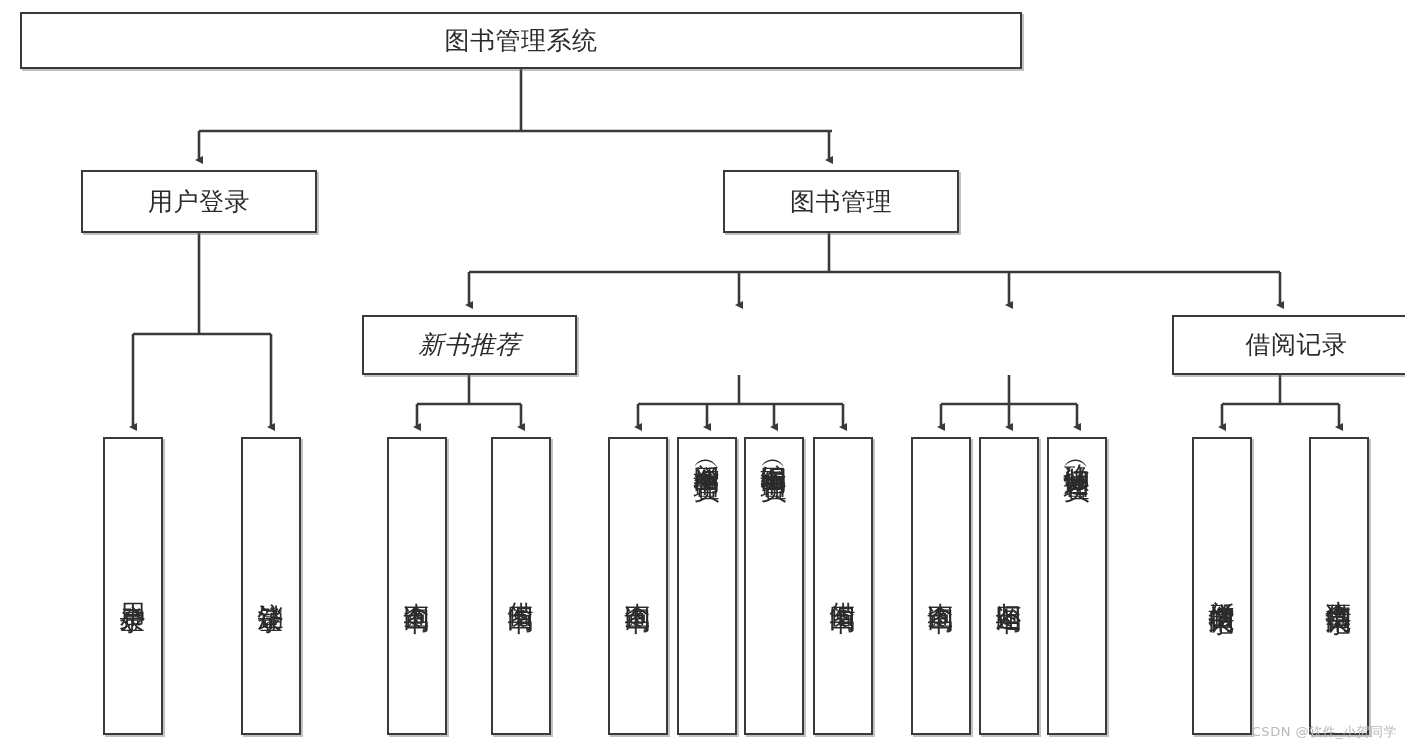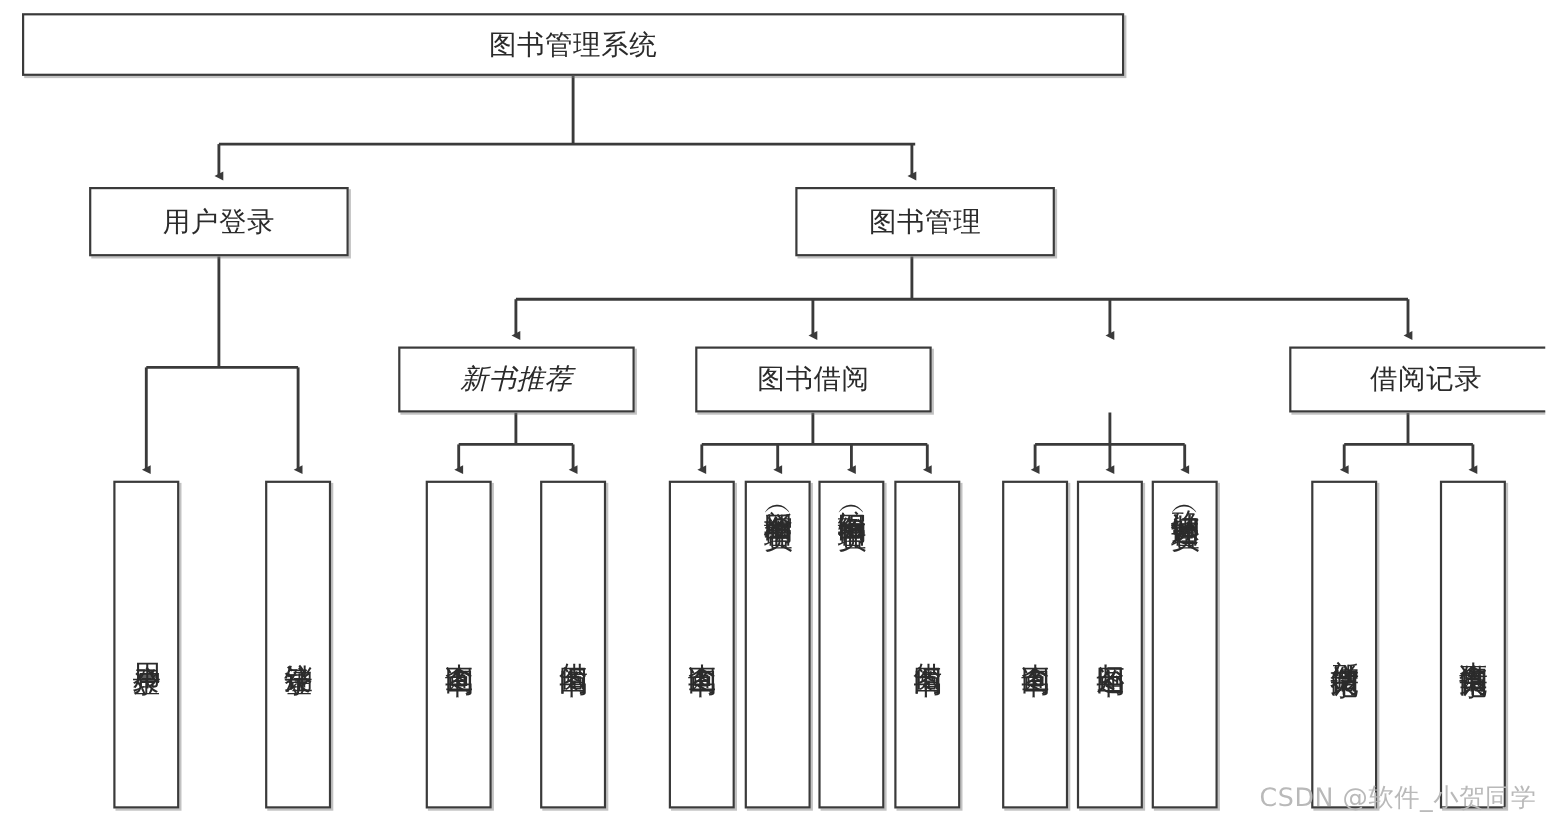--- a/index.html
+++ b/index.html
@@ -63,21 +63,21 @@
     white-space: nowrap;
   }
   .node.v.mid {
     align-items: center;
     padding-top: 0;
   }
   .watermark {
     position: absolute;
     right: 8px;
     bottom: 6px;
-    font-size: 23px;
+    font-size: 13px;
     color: #b9b9b9;
     letter-spacing: 0.5px;
     white-space: nowrap;
     font-family: "DejaVu Sans", "Liberation Sans", sans-serif;
   }
 </style>
 </head>
 <body>
 
 <div id="diagram">
@@ -139,23 +139,20 @@
   <div class="node h" style="left:81px; top:170px; width:236px; height:63px;">
     <span class="label">用户登录</span>
   </div>
   <div class="node h" style="left:711px; top:170px; width:236px; height:63px;margin-left:12px;">
     <span class="label">图书管理</span>
   </div>
 
   <div class="node h" style="left:362px; top:315px; width:215px; height:60px;font-style:italic;">
     <span class="label">新书推荐</span>
   </div>
-  <div class="node h" style="left:632px; top:315px; width:215px; height:60px;">
-    <span class="label">图书借阅</span>
-  </div>
   <div class="node h" style="left:1172px; top:315px; width:249px; height:60px;">
     <span class="label">借阅记录</span>
   </div>
 
   <div class="node v mid" style="left:103px; top:437px; width:60px; height:298px;">
     <span class="label">用户登录</span>
   </div>
   <div class="node v mid" style="left:241px; top:437px; width:60px; height:298px;">
     <span class="label">注销登录</span>
   </div>

